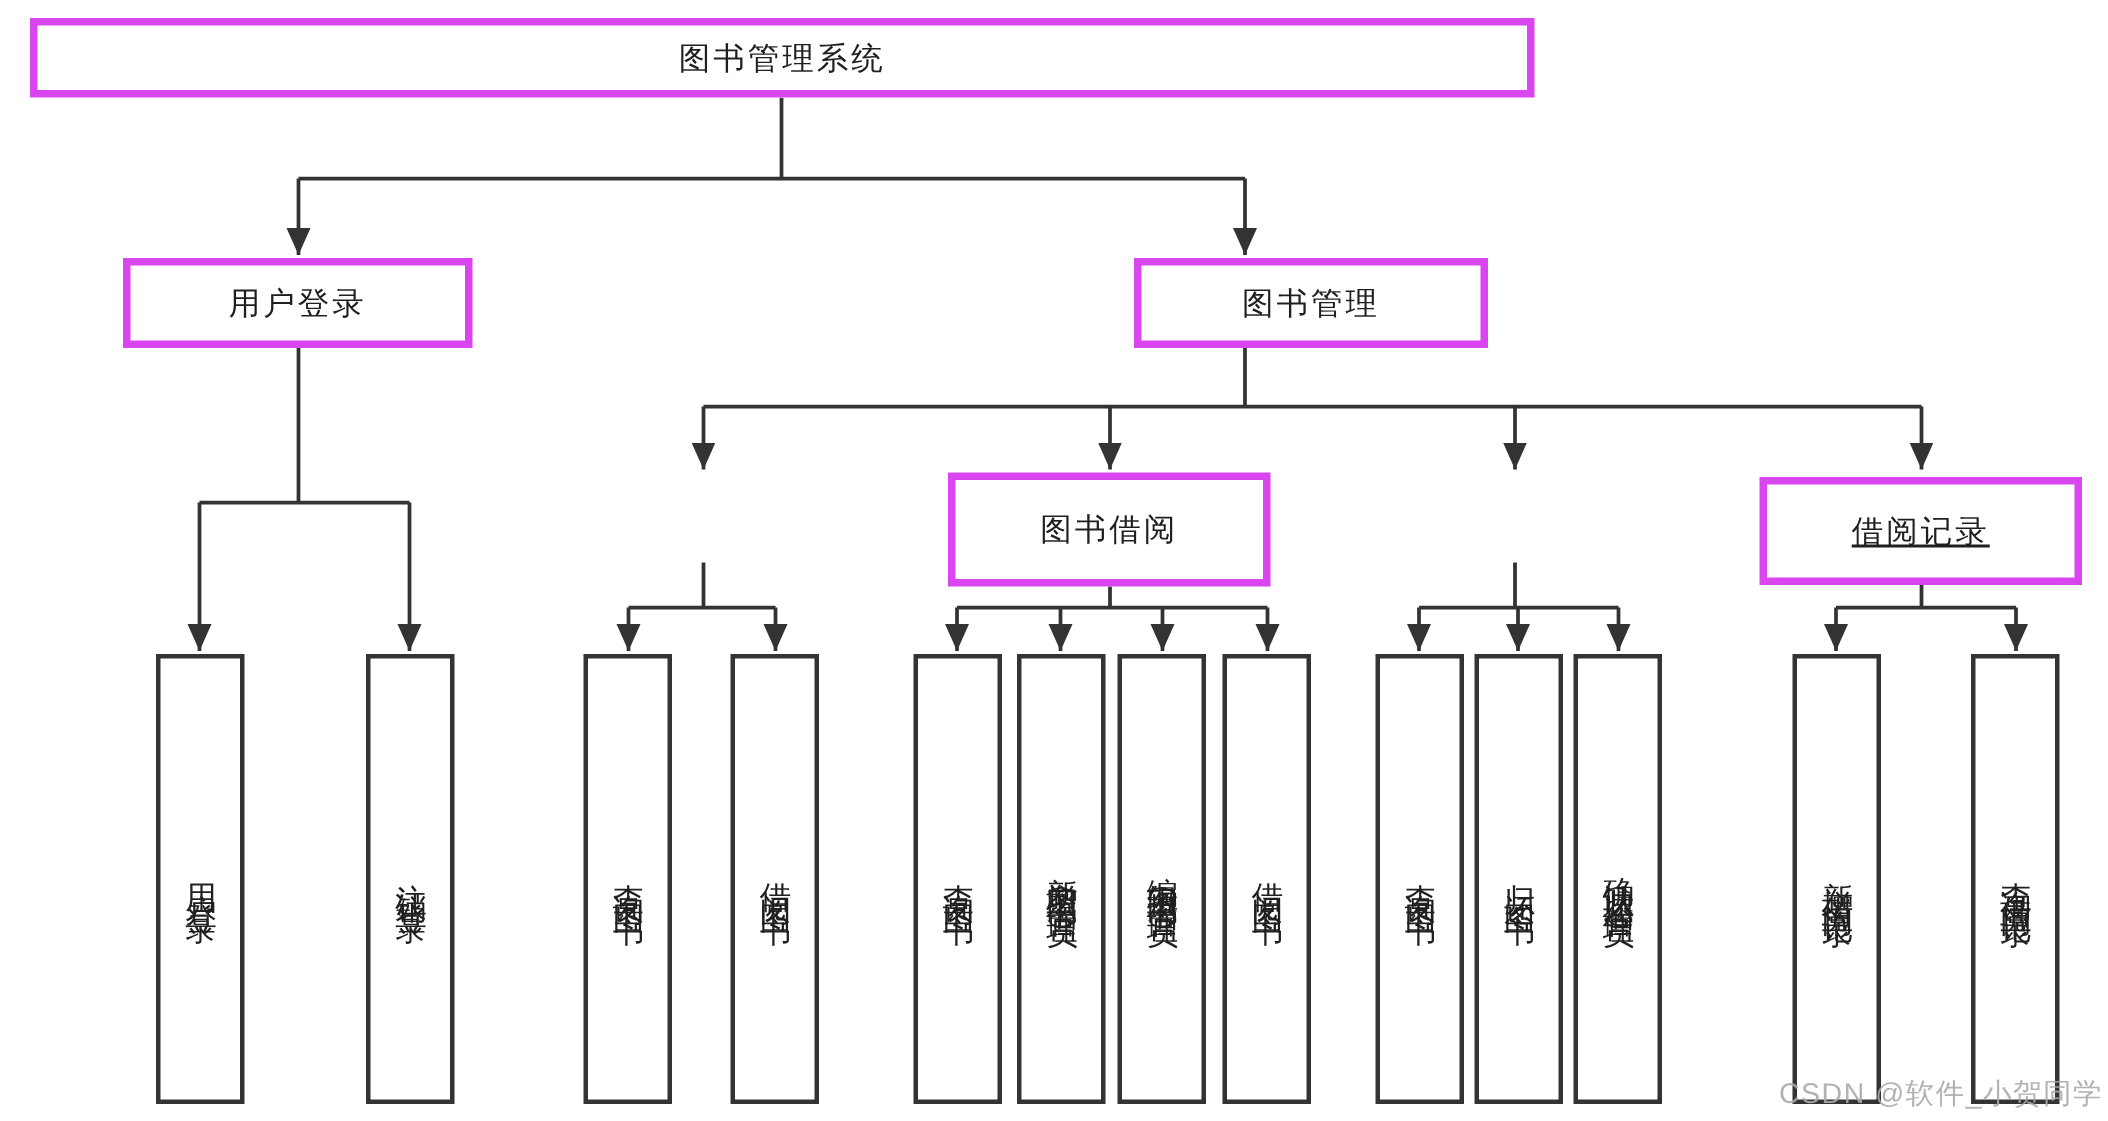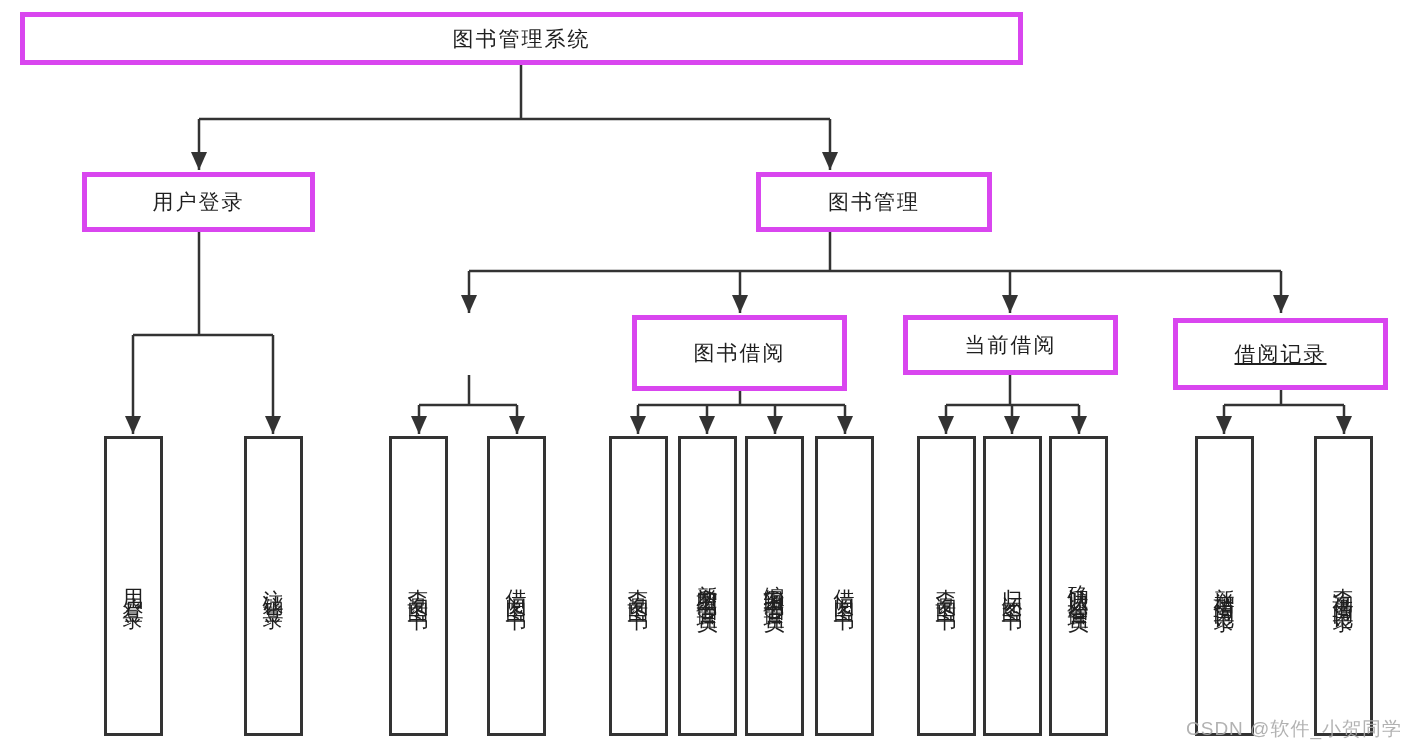--- a/index.html
+++ b/index.html
@@ -97,21 +97,20 @@
       <path d="M1344,405 V434" marker-end="url(#arrow)"></path>
     </g>
   </svg>
 
   <div class="box-h" style="left:20px; top:12px; width:1003px; height:53px;">图书管理系统</div>
 
   <div class="box-h" style="left:82px; top:172px; width:233px; height:60px;">用户登录</div>
   <div class="box-h" style="left:712px; top:172px; width:236px; height:60px;margin-left:44px;">图书管理</div>
 
   <div class="box-h" style="left:632px; top:315px; width:215px; height:76px;">图书借阅</div>
-  <div class="box-h" style="left:903px; top:315px; width:215px; height:60px;">当前借阅</div>
   <div class="box-h" style="left:1173px; top:318px; width:215px; height:72px;text-decoration:underline;">借阅记录</div>
 
   <div class="box-v" style="left:104px;">用户登录</div>
   <div class="box-v" style="left:244px;">注销登录</div>
 
   <div class="box-v" style="left:389px;">查询图书</div>
   <div class="box-v" style="left:487px;">借阅图书</div>
 
   <div class="box-v" style="left:609px;">查询图书</div>
   <div class="box-v" style="left:678px; letter-spacing:4px;">新增图书（管理员）</div>

